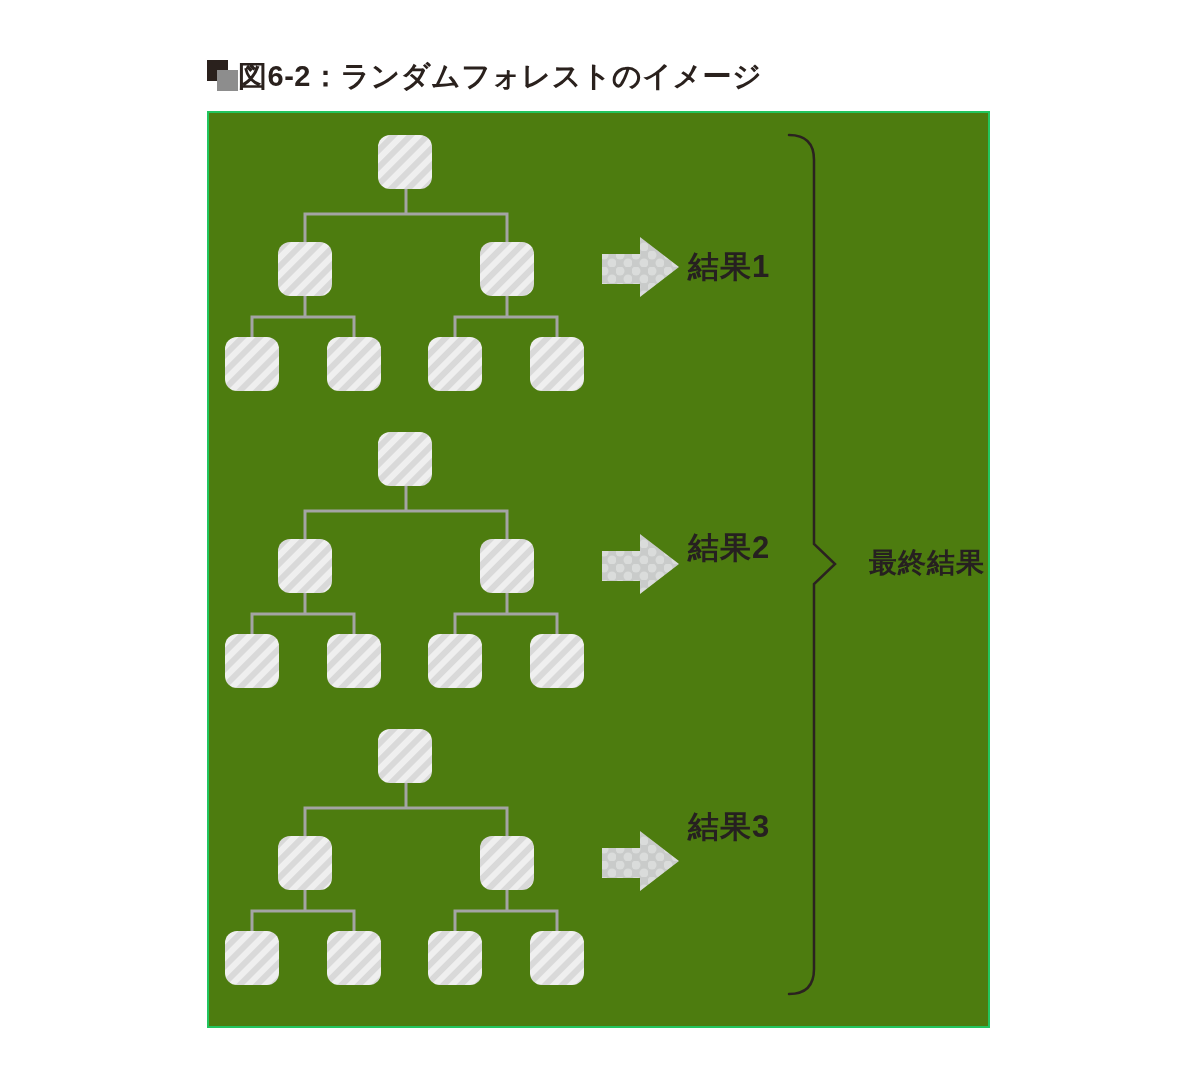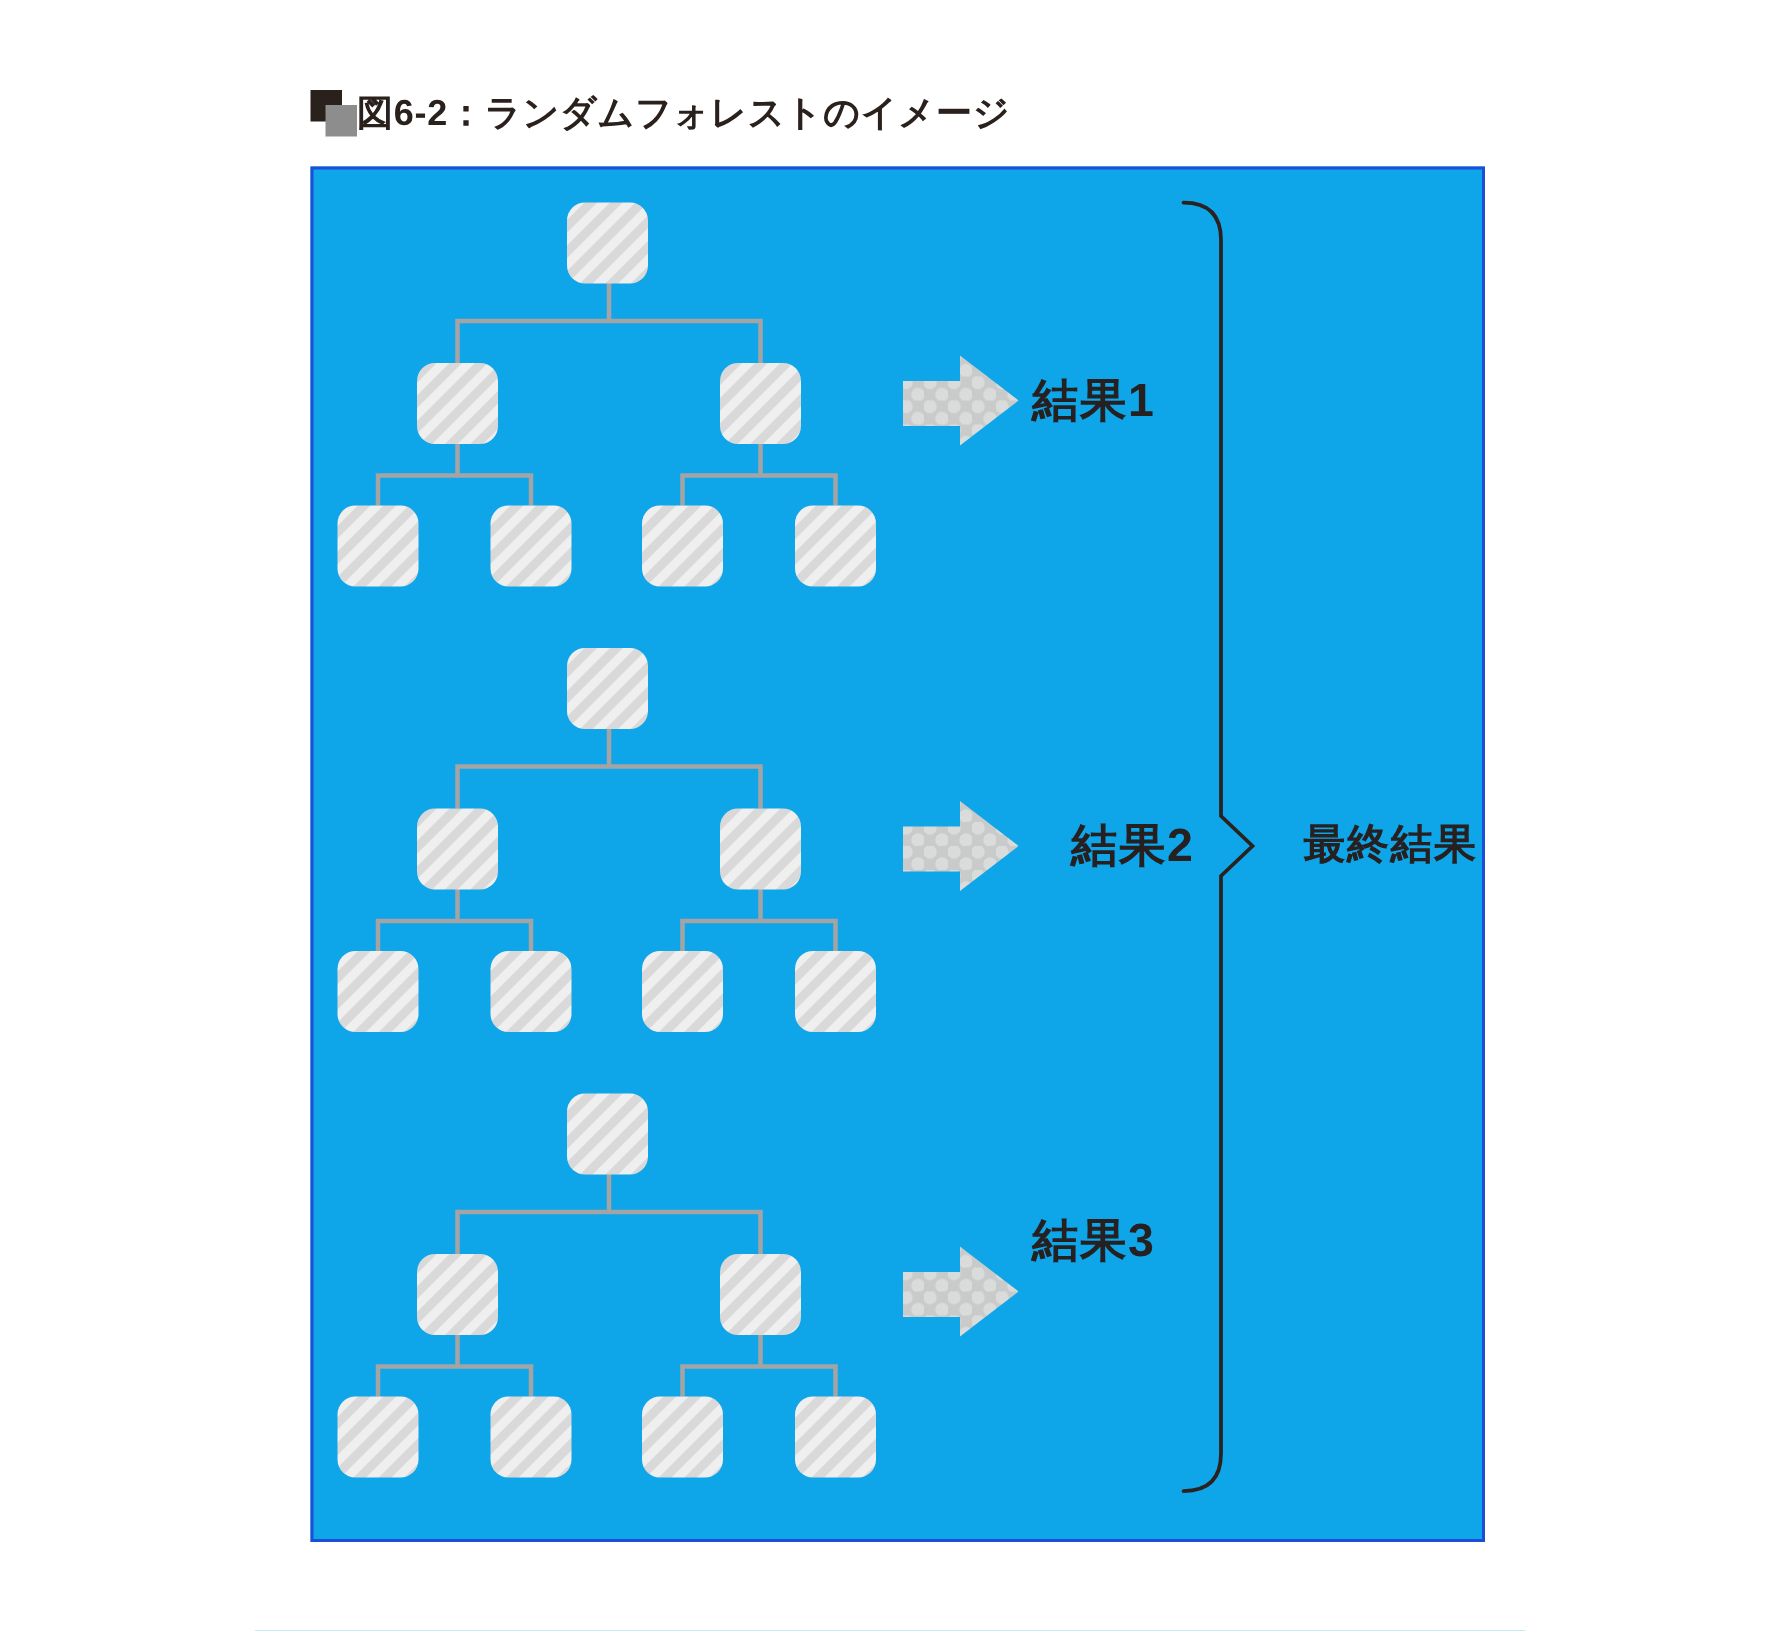--- a/index.html
+++ b/index.html
@@ -9,43 +9,43 @@
     font-family:"Liberation Sans","DejaVu Sans",sans-serif;
     color:#2a211d;
     overflow:hidden;
   }
   
   .title-group{position:absolute;left:207px;top:57px;height:38px;}
   .sq-dark{position:absolute;left:0;top:3px;width:21px;height:21px;background:#2a211d;}
   .sq-gray{position:absolute;left:10px;top:13px;width:21px;height:21px;background:#8d8d8d;}
   .title-text{
     position:absolute;left:31px;top:0;white-space:nowrap;
-    font-size:24px;font-weight:bold;line-height:38px;color:#2a211d;
+    font-size:29px;font-weight:bold;line-height:38px;color:#2a211d;
     letter-spacing:0.5px;
   }
   
   .figure-box{
     position:absolute;left:207px;top:111px;width:779px;height:913px;
-    border:2px solid #1d4ed8;background:#0ea5e9;
+    border:2px solid #22c55e;background:#4d7c0f;
   }
   
   .tree{position:absolute;left:13px;width:370px;height:262px;}
   .tree.t1{top:20px;}
   .tree.t2{top:317px;}
   .tree.t3{top:614px;}
   .arrow{position:absolute;left:391px;width:82px;height:64px;}
   .arrow.a1{top:122px;}
   .arrow.a2{top:419px;}
   .arrow.a3{top:716px;}
   .result-label{
     position:absolute;left:479px;height:36px;line-height:36px;white-space:nowrap;
     font-size:31px;font-weight:bold;color:#262020;letter-spacing:1px;
   }
   .result-label.r1{top:136px;}
-  .result-label.r2{top:433px;margin-left:26px;}
+  .result-label.r2{top:417px;}
   .result-label.r3{top:696px;}
   
   .brace{position:absolute;left:578px;top:19px;width:60px;height:868px;}
   .final-label{
     position:absolute;left:644px;top:434px;height:32px;line-height:32px;white-space:nowrap;
     font-size:28px;font-weight:bold;color:#262020;letter-spacing:1px;margin-left:16px;
   }
   .defs-holder{position:absolute;width:0;height:0;overflow:hidden;}
 </style>
 </head>

